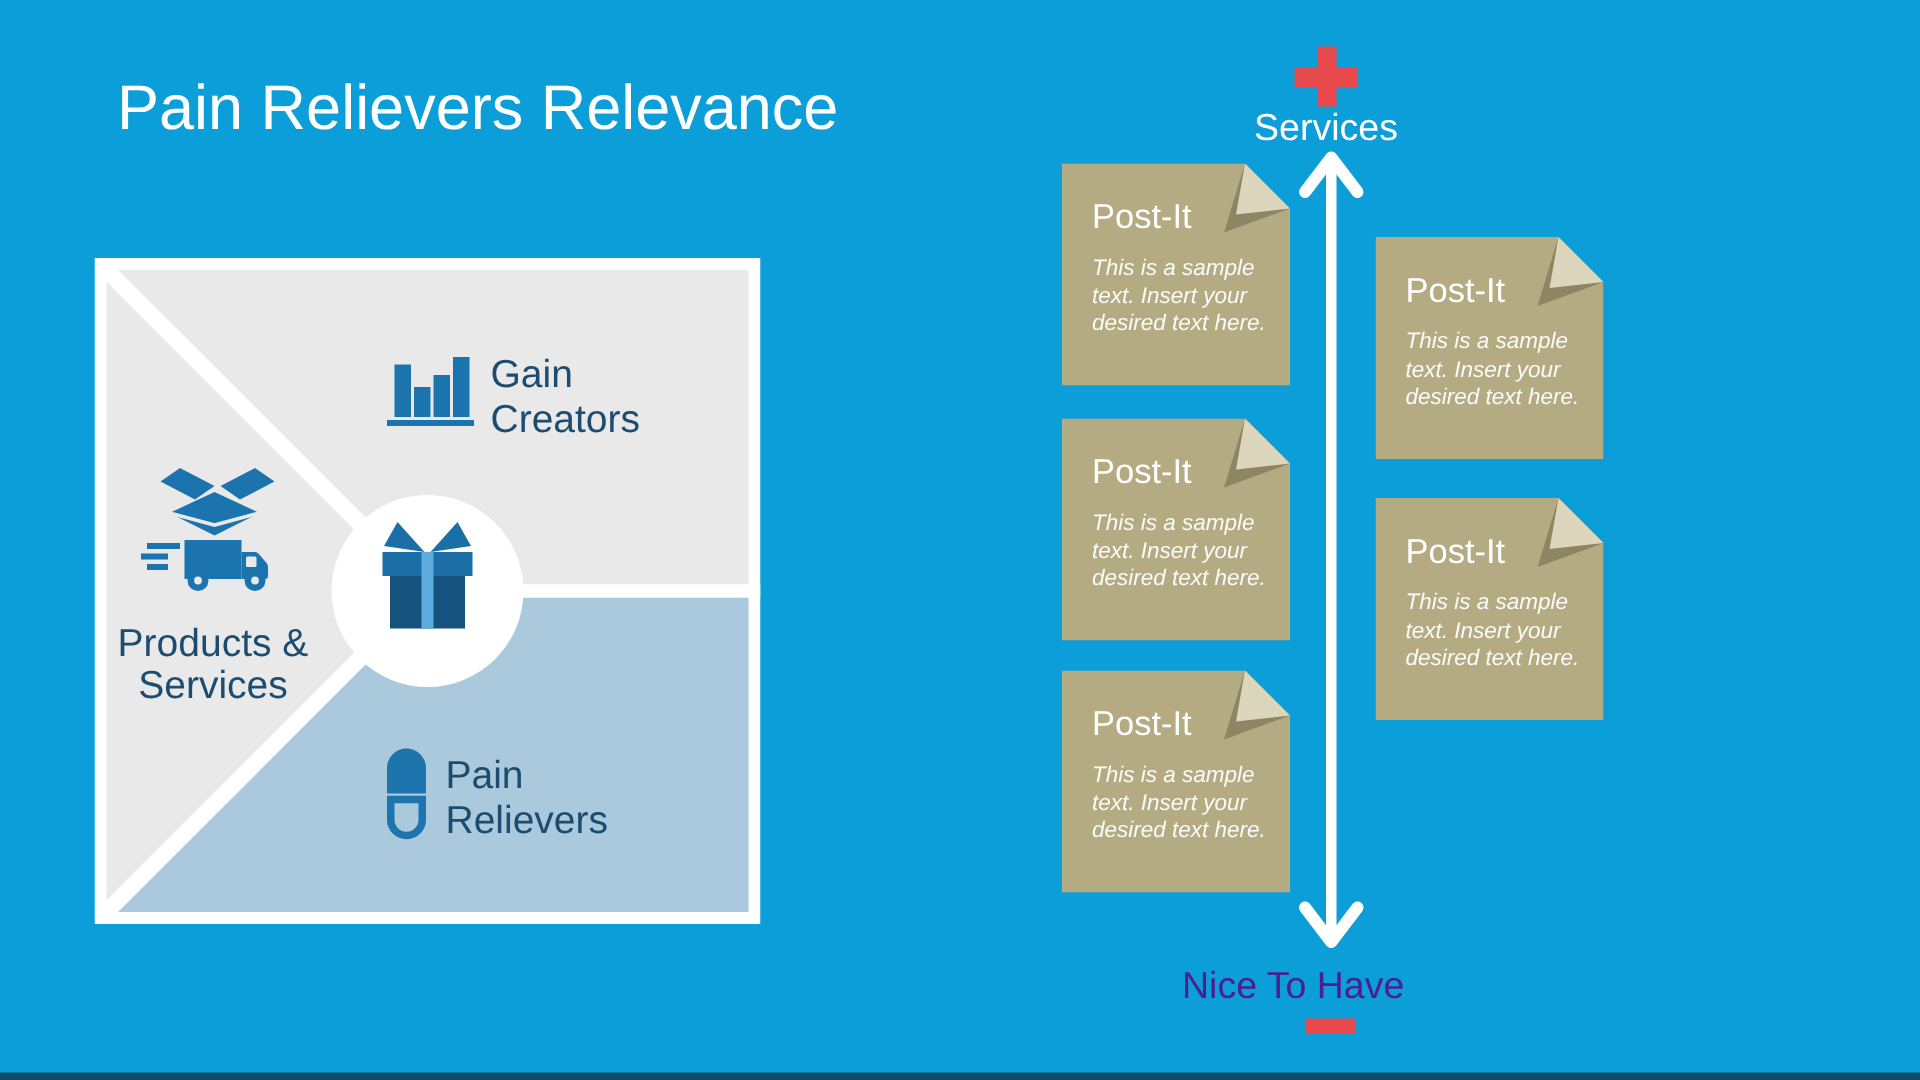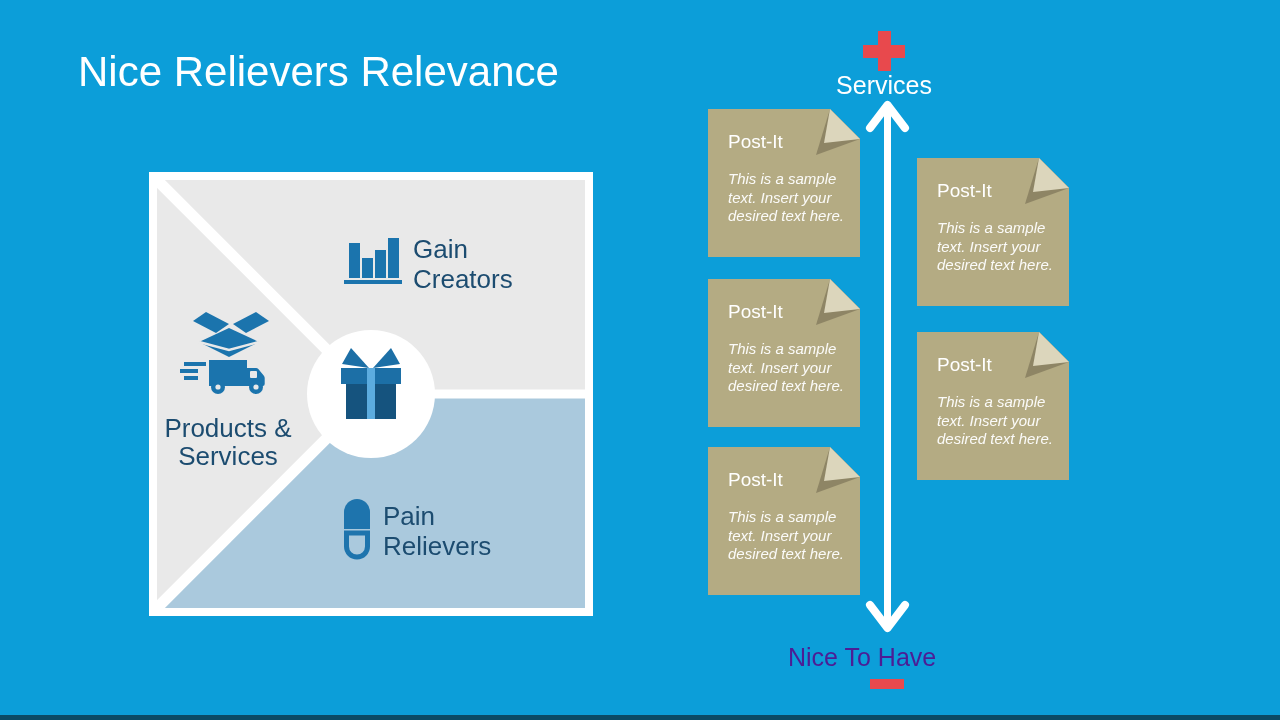--- a/index.html
+++ b/index.html
@@ -11,56 +11,56 @@
   .abs{position:absolute;}
 
   
   #slide-title{
     left:78px;top:48px;
     font-size:42px;color:#ffffff;letter-spacing:0px;
     white-space:nowrap;
   }
 
   
-  #quadrant{left:63px;top:172px;width:530px;height:444px;text-align:right;}
+  #quadrant{left:63px;top:172px;width:530px;height:444px;}
 
   
   #plus-icon{left:863px;top:31px;width:42px;height:40px;}
   #plus-icon .pv{position:absolute;left:14.5px;top:0;width:13px;height:40px;background:#e8494d;}
   #plus-icon .ph{position:absolute;left:0;top:13.5px;width:42px;height:13px;background:#e8494d;}
   #essential-label{left:804px;top:71px;width:160px;text-align:center;color:#fff;font-size:25px;}
   #axis-arrow{left:857px;top:96px;width:61px;height:545px;}
   #nice-label{left:788px;top:643px;width:200px;color:#4c1d95;font-size:25px;}
   #minus-icon{left:870px;top:679px;width:34px;height:10px;background:#e8494d;}
 
   
   .postit{width:152px;height:148px;}
   .postit svg{position:absolute;left:0;top:0;}
   .postit .pi-title{
     position:absolute;left:20px;top:22px;
-    color:#ffffff;font-size:19px;
+    color:#ffffff;font-size:23px;
   }
   .postit .pi-body{
     position:absolute;left:20px;top:61px;width:118px;
     color:rgba(255,255,255,0.95);font-size:15px;line-height:18.5px;font-style:italic;
   }
   #note-1{left:708px;top:109px;}
   #note-2{left:917px;top:158px;}
   #note-3{left:708px;top:279px;}
   #note-4{left:917px;top:332px;}
   #note-5{left:708px;top:447px;}
 
   #footer-bar{left:0;bottom:0;width:1280px;height:5px;background:#0b4b66;}
 
   svg text{font-family:"Liberation Sans", sans-serif;}
 </style>
 </head>
 <body>
 
-<div class="abs" id="slide-title">Nice Relievers Relevance</div>
+<div class="abs" id="slide-title">Pain Relievers Relevance</div>
 
 <div class="abs" id="quadrant">
   <svg width="444" height="444" viewBox="0 0 444 444">
     <rect x="0" y="0" width="444" height="444" fill="#ffffff"></rect>
     <rect x="8" y="8" width="428" height="428" fill="#e9e9e9"></rect>
     <polygon points="222,222 436,222 436,436 8,436" fill="#aac9dd"></polygon>
     <line x1="5" y1="5" x2="222" y2="222" stroke="#ffffff" stroke-width="11"></line>
     <line x1="5" y1="439" x2="222" y2="222" stroke="#ffffff" stroke-width="11"></line>
     <line x1="222" y1="222" x2="444" y2="222" stroke="#ffffff" stroke-width="9"></line>
 

